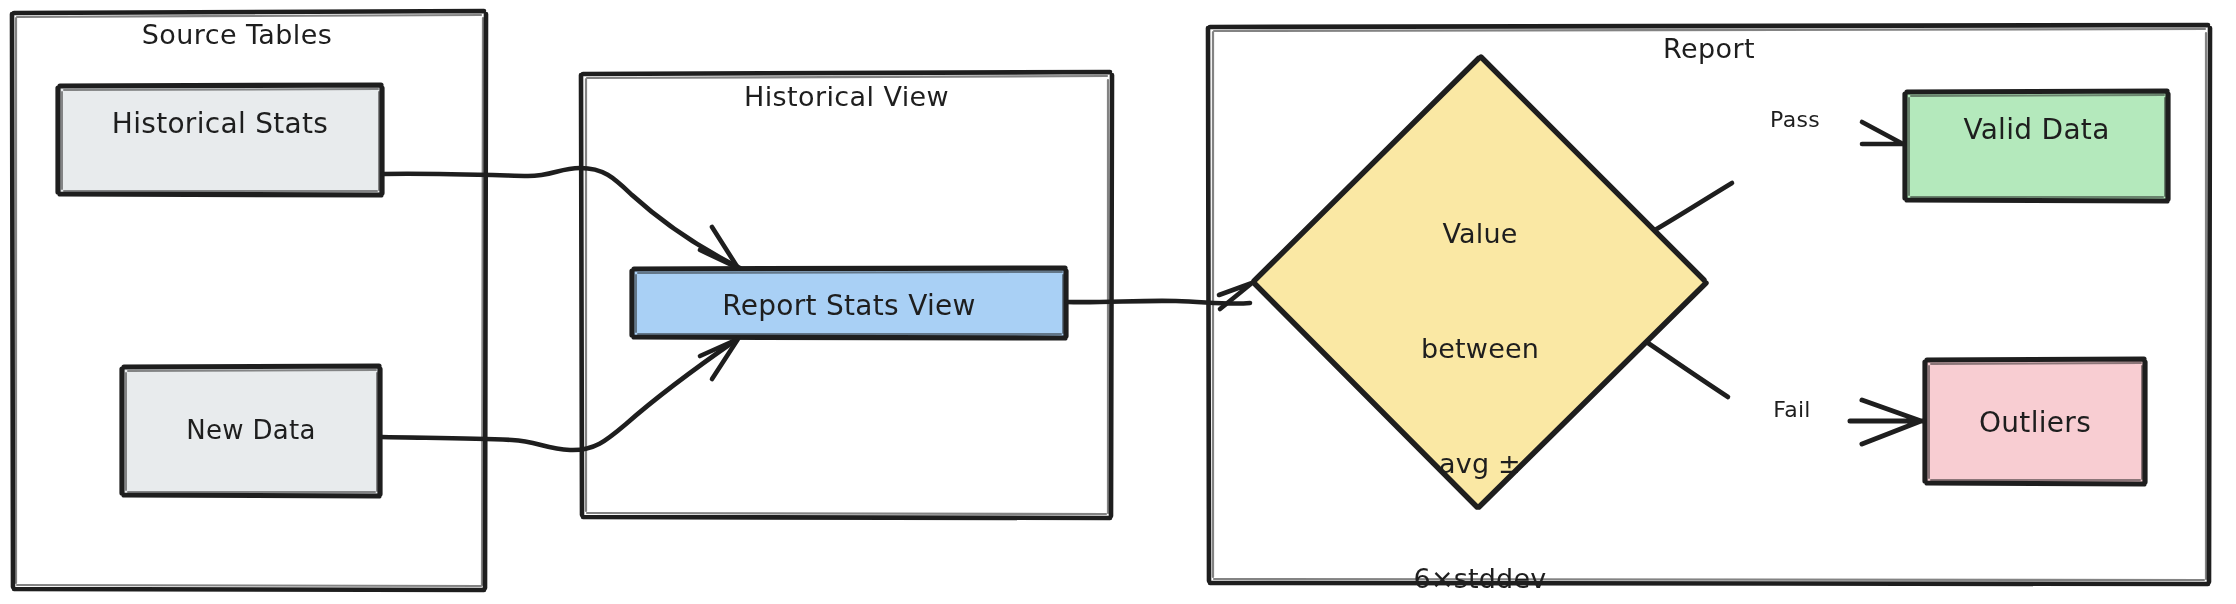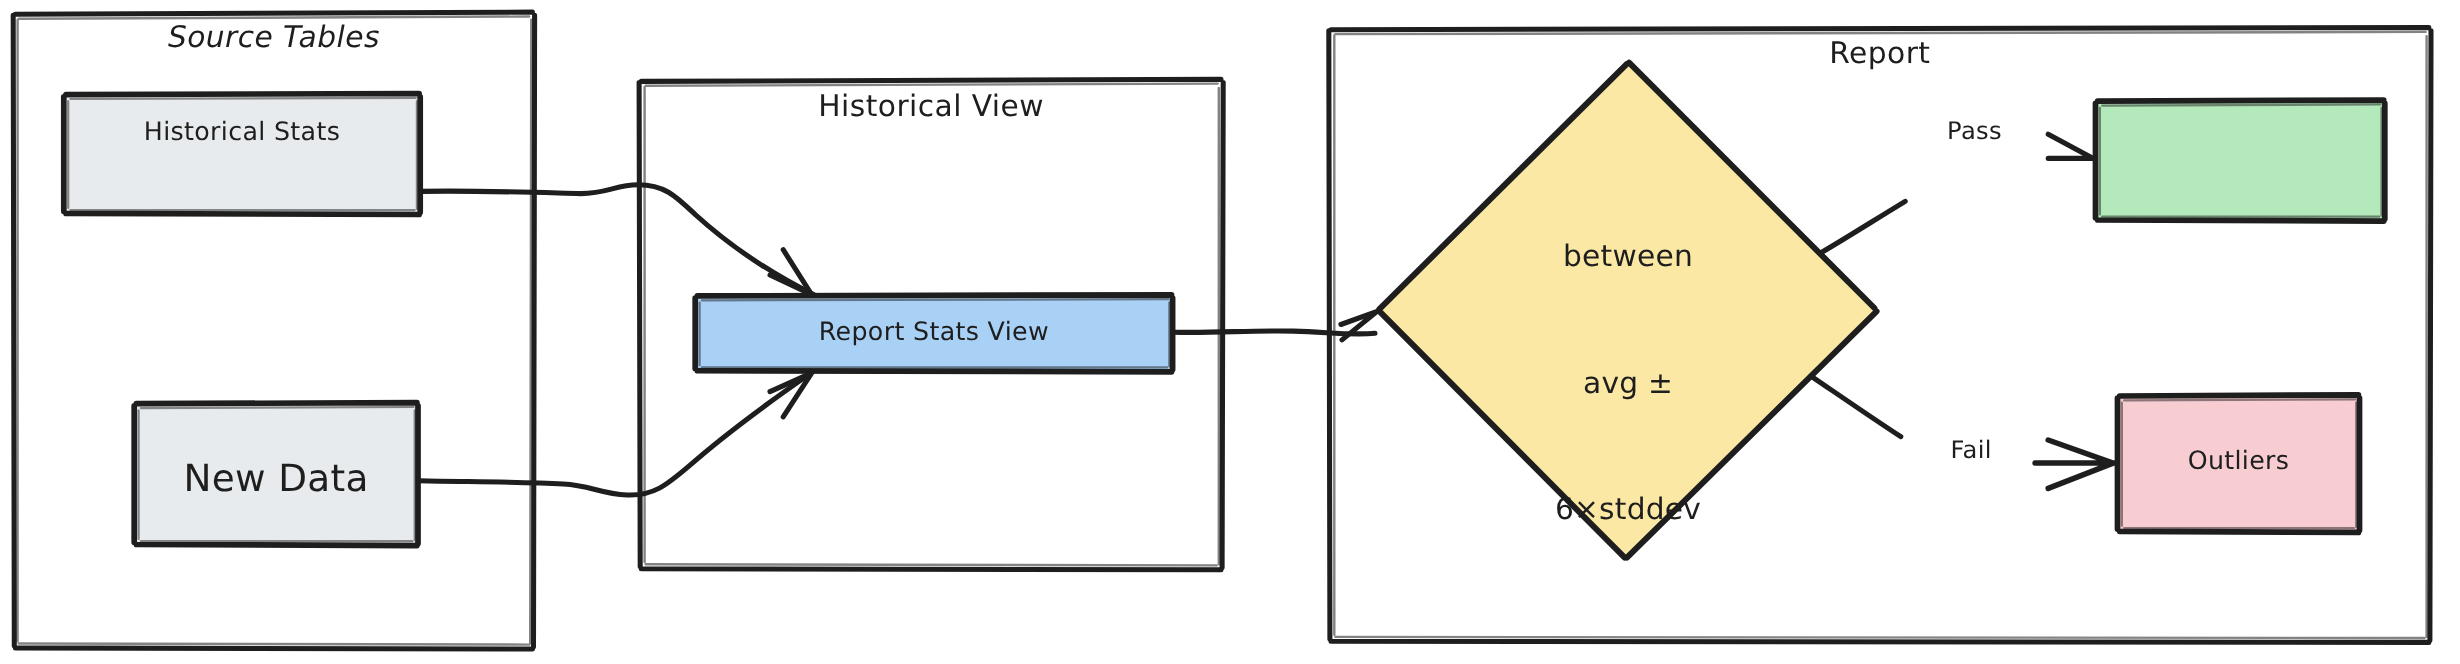--- a/index.html
+++ b/index.html
@@ -35,25 +35,25 @@
     white-space: pre;
     text-align: center;
     line-height: 1.28;
     pointer-events: none;
   }
   .group-title {
     font-size: 27px;
     letter-spacing: 0.4px;
   }
   .node-label {
-    font-size: 23px;
+    font-size: 28px;
     letter-spacing: 0.3px;
   }
   .node-label-sm {
-    font-size: 34px;
+    font-size: 26px;
     letter-spacing: 0.3px;
   }
   .edge-label {
     font-size: 22px;
     letter-spacing: 0.3px;
   }
   .diamond-label {
     font-size: 27px;
     line-height: 1.42;
     letter-spacing: 0.2px;
@@ -137,38 +137,40 @@
       <path class="stroke-main" stroke-width="4.6" d="M1862,122 L1903,144 M1862,144 L1903,144"></path>
     </g>
 
     <g>
       <path class="stroke-main" stroke-width="4.6" d="M1648,343 C1673,360 1699,378 1728,397"></path>
       <path class="stroke-main" stroke-width="5.0" d="M1850,421 L1923,421 M1862,400 L1921,421 M1862,444 L1921,421"></path>
     </g>
 
   </svg>
 
-  <div class="txt group-title" style="left:12px; top:18px; width:474px;font-style:italic;">Source Tables</div>
+  <div class="txt group-title" style="left:0; top:18px; width:474px;">Source Tables</div>
 
   <div class="txt group-title" style="left:581px; top:80px; width:531px;">Historical View</div>
 
   <div class="txt group-title" style="left:1208px; top:32px; width:1002px;">Report</div>
 
   <div class="txt node-label" style="left:58px; top:106px; width:324px;">Historical Stats</div>
 
   <div class="txt node-label-sm" style="left:122px; top:414px; width:258px;">New Data</div>
 
   <div class="txt node-label" style="left:632px; top:288px; width:434px;">Report Stats View</div>
 
   <div class="txt diamond-label" style="left:1300px; top:138px; width:360px;">
+    <div>Value</div>
     <div>between</div>
     <div>avg ±</div>
     <div>6×stddev</div>
   </div>
 
+  <div class="txt node-label" style="left:1905px; top:112px; width:263px;">Valid Data</div>
 
   <div class="txt node-label" style="left:1925px; top:405px; width:220px;">Outliers</div>
 
   <div class="txt edge-label" style="left:1740px; top:106px; width:110px;">Pass</div>
 
   <div class="txt edge-label" style="left:1742px; top:396px; width:100px;">Fail</div>
 
 </div>
 
 </body></html>

